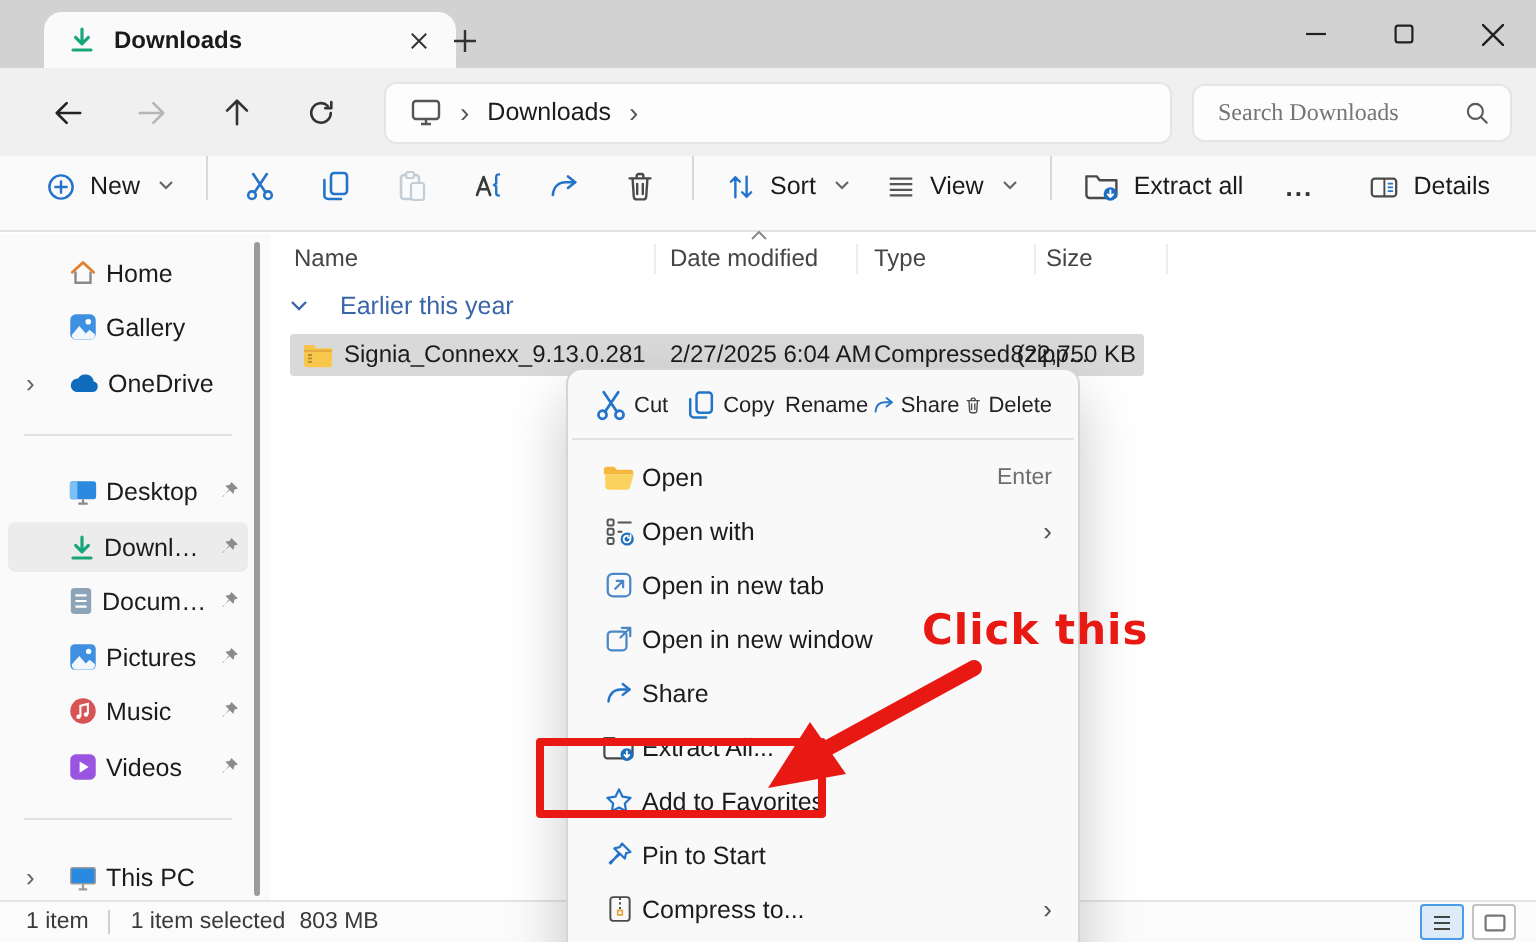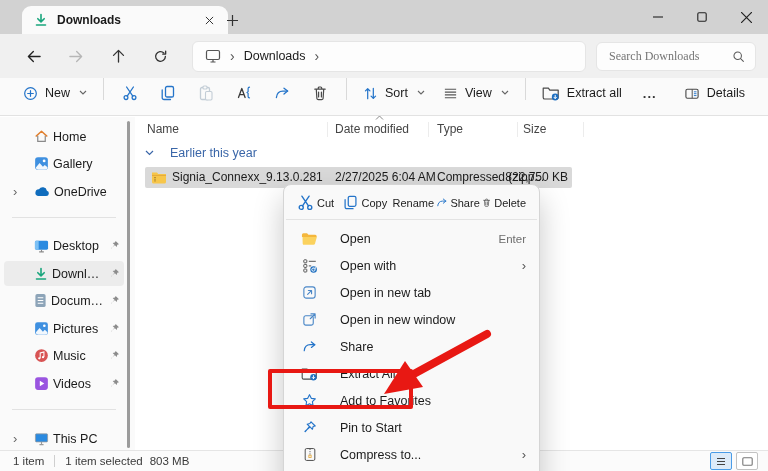--- a/index.html
+++ b/index.html
@@ -71,21 +71,21 @@
           align-items:center;justify-content:center;background:#fff;}
   .toggle.active{border-color:#4a9ce8;background:#ddebf9;}
 
   
   .ctx{position:absolute;left:283px;top:184px;width:257px;height:306px;background:#f9f9f9;
        border:1px solid #d5d5d5;border-radius:8px;box-shadow:0 14px 30px rgba(0,0,0,.22);
        z-index:40;padding:6px 0;box-sizing:border-box;}
   .ctx-quick{display:flex;justify-content:space-between;padding:3px 13px 4px;}
   .qa{display:flex;flex-direction:row;align-items:center;gap:3px;font-size:11px;width:44px;color:#222;}
   .ctx-sep{height:1px;background:#e3e3e3;margin:4px 2px 5px;}
-  .ctx-item{display:flex;align-items:center;height:27px;padding:0 13px 0 17px;gap:22px;font-size:12.5px;}
+  .ctx-item{display:flex;align-items:center;height:27px;padding:0 13px 0 17px;gap:3px;font-size:12.5px;}
   .ctx-ico{width:17px;display:flex;justify-content:center;}
   .ctx-right{margin-left:auto;color:#6e6e6e;font-size:11.5px;}
   .ctx-chev{margin-left:auto;color:#555;font-size:13px;}
 
   
   .hl-box{position:absolute;left:268px;top:369px;width:137px;height:32px;border:4px solid #e81813;
           border-radius:2px;z-index:60;}
   .annotation-text{position:absolute;left:461px;top:303px;z-index:60;color:#e81813;
                    font-family:"DejaVu Sans",sans-serif;font-weight:bold;font-size:21px;letter-spacing:.5px;}
   .arrow-svg{position:absolute;left:0;top:0;z-index:60;pointer-events:none;}
@@ -604,18 +604,19 @@
             <path d="M8 1.6v1.2M8 4.2v1.2M8 6.8V8" stroke="#4a4a4a" stroke-width="1.1"></path>
             <rect x="6.7" y="8.8" width="2.6" height="2.6" fill="none" stroke="#e3a83c" stroke-width="1"></rect>
           </svg>
       </span>
       <span>Compress to...</span>
       <span class="ctx-chev">›</span>
     </div>
   </div>
 
   <div class="hl-box"></div>
+  <div class="annotation-text">Click this</div>
   <svg class="arrow-svg" width="768" height="471" viewBox="0 0 768 471">
     <line x1="487" y1="334" x2="412" y2="375" stroke="#e81813" stroke-width="8" stroke-linecap="round"></line>
     <polygon points="384,394 405,361 423,387" fill="#e81813"></polygon>
   </svg>
 
 </div>
 
 </body></html>

